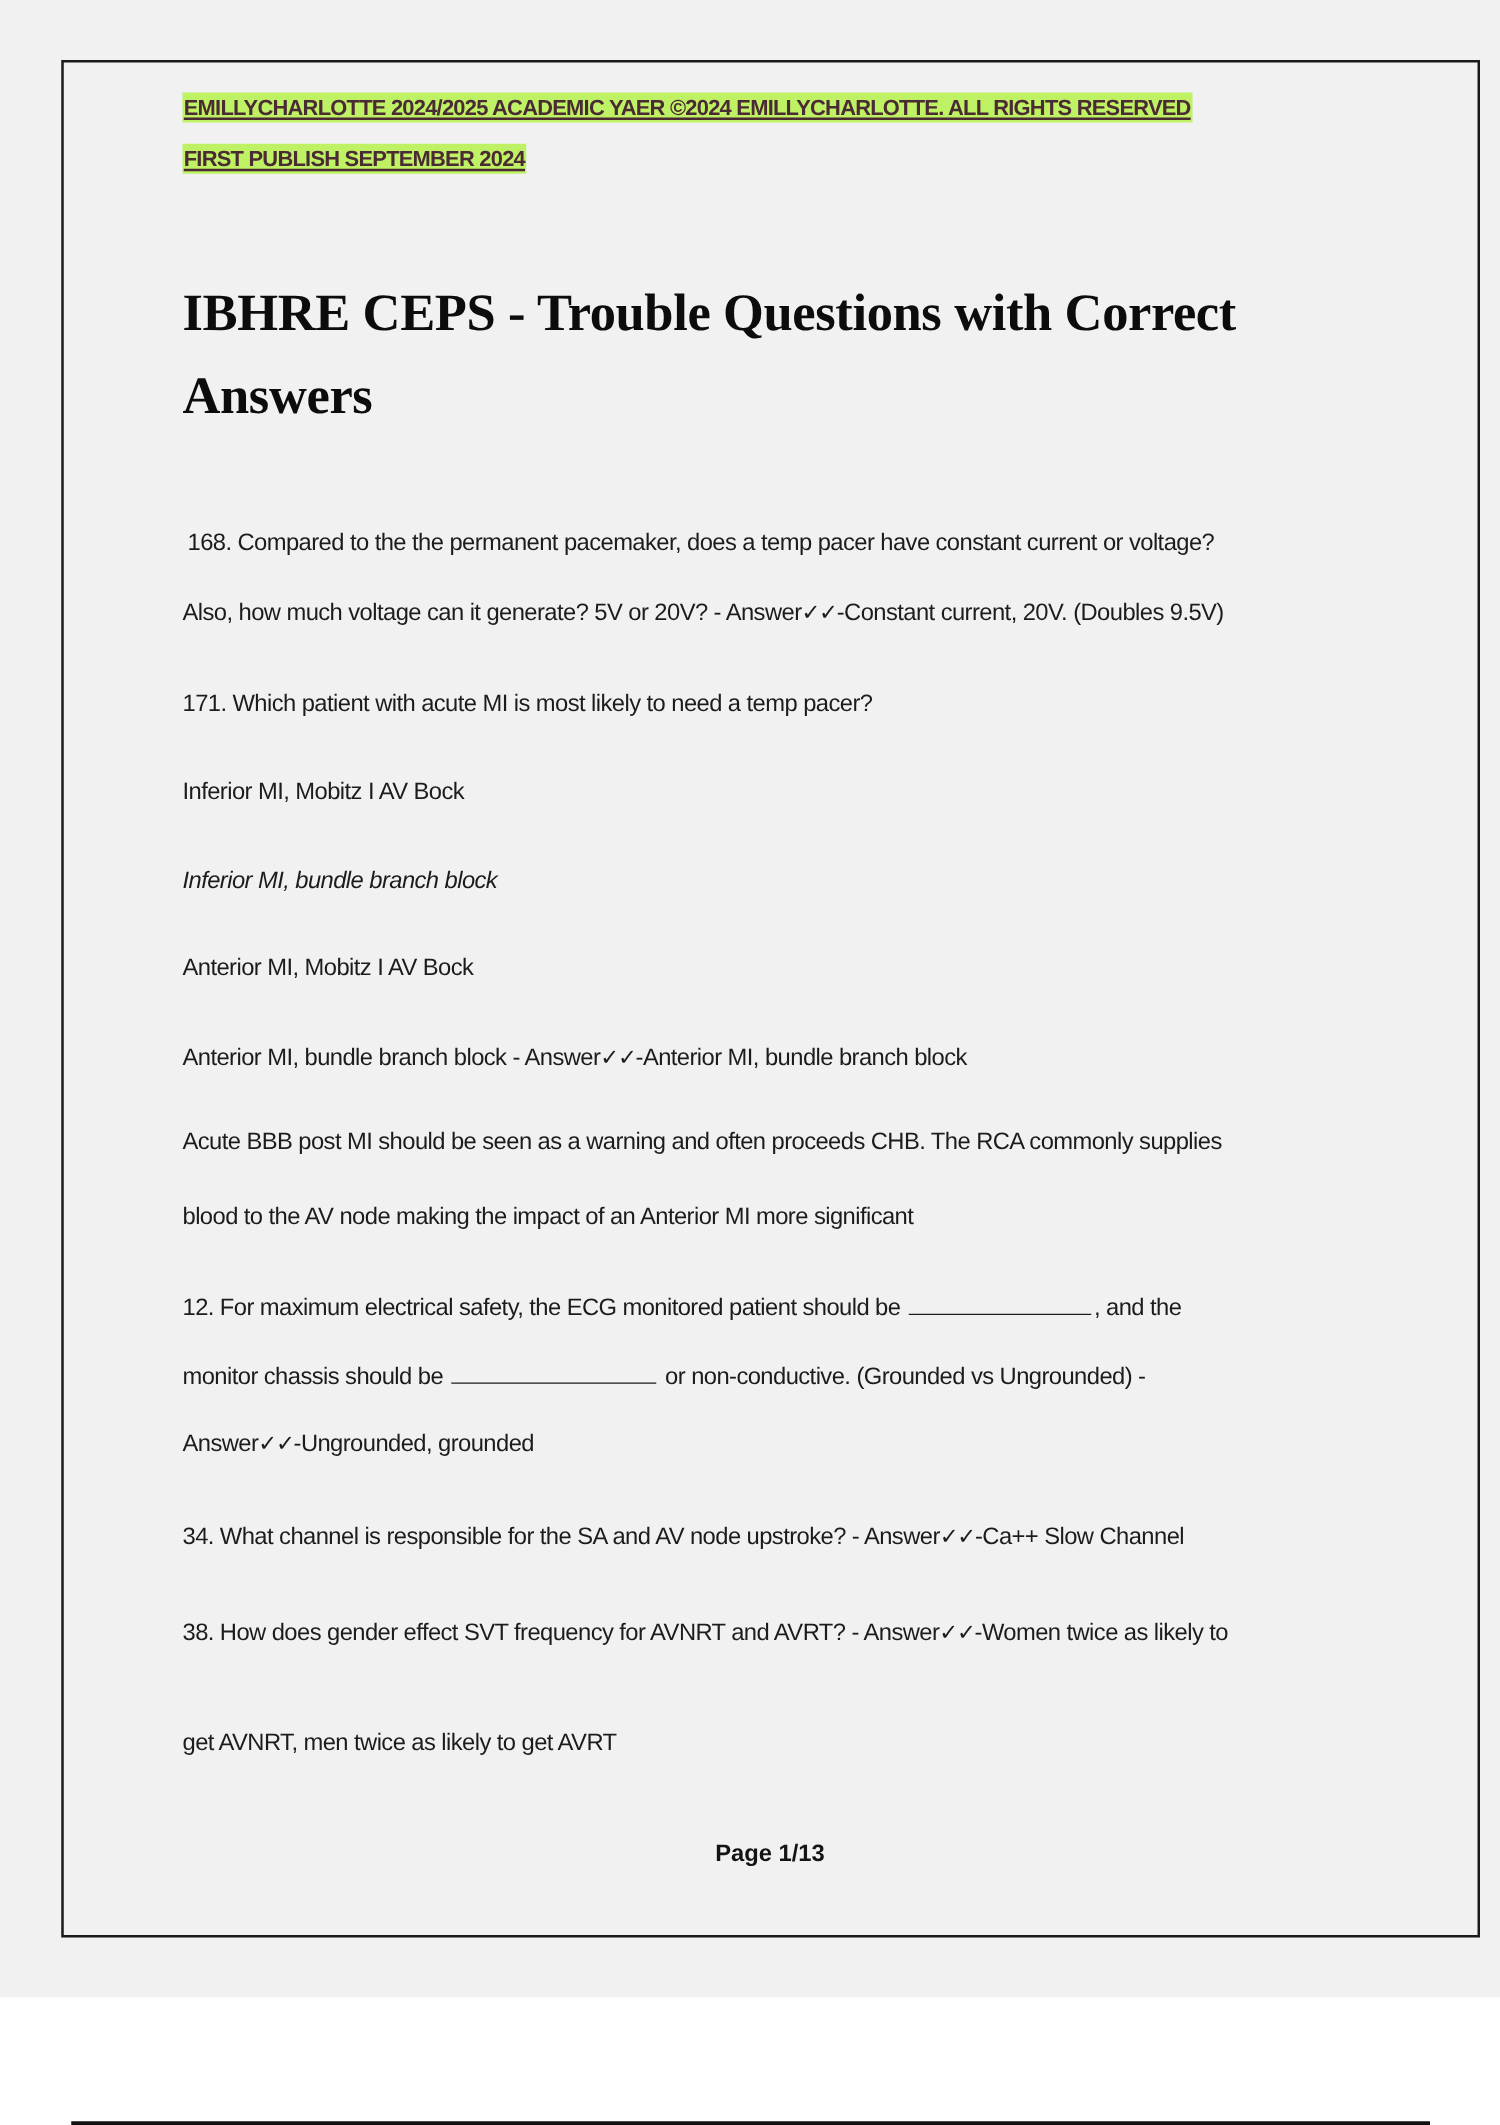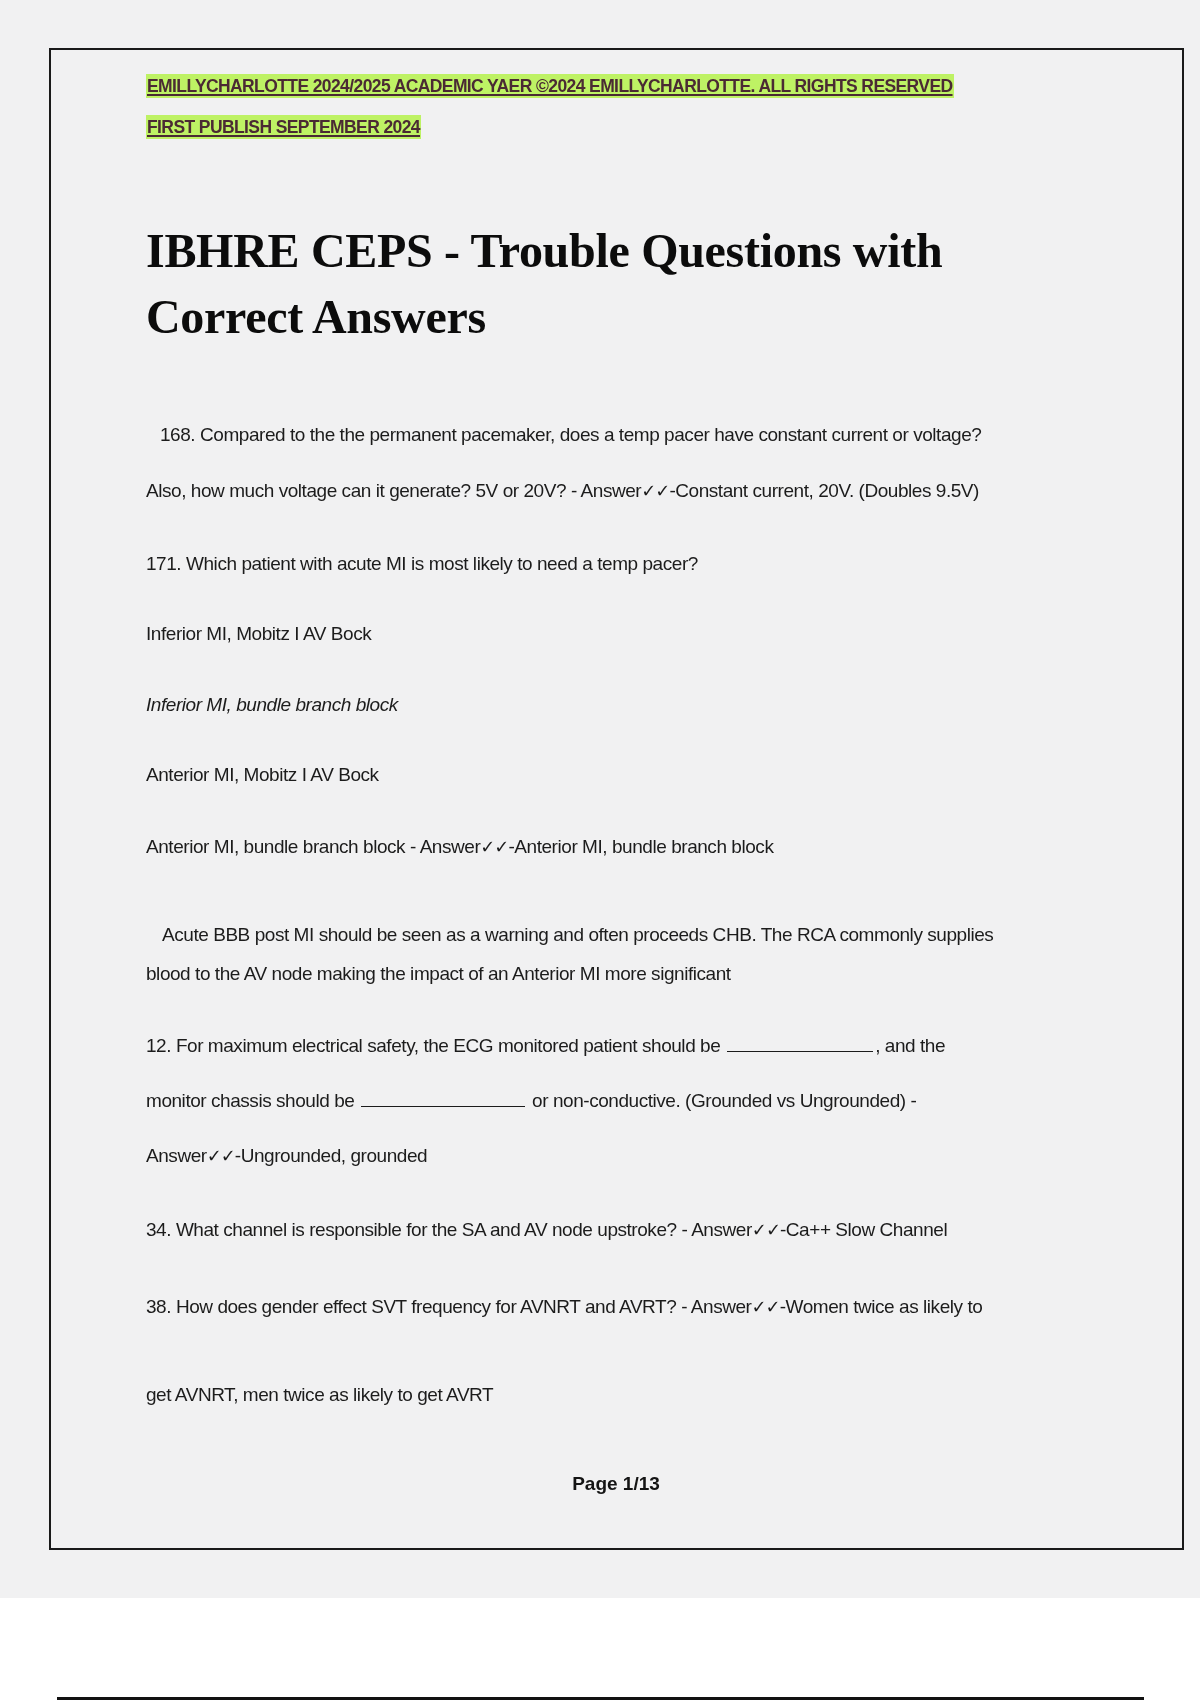--- a/index.html
+++ b/index.html
@@ -50,21 +50,21 @@
     .header-line.l1 { top: 74px; }
     .header-line.l2 { top: 115px; }
 
     .doc-title {
       position: absolute;
       left: 146px;
       top: 218px;
       width: 940px;
       font-family: "Liberation Serif", "DejaVu Serif", serif;
       font-weight: bold;
-      font-size: 48px;
+      font-size: 42px;
       line-height: 66px;
       color: #0c0c0c;
       margin: 0;
       letter-spacing: -0.3px;
     }
 
     .body-line {
       position: absolute;
       left: 146px;
       font-family: "Liberation Sans", "DejaVu Sans", sans-serif;
@@ -111,33 +111,33 @@
 
 <div class="viewer-bg"></div>
 
 <div class="page-frame"></div>
 
 <div class="header-line l1">EMILLYCHARLOTTE 2024/2025 ACADEMIC YAER ©2024 EMILLYCHARLOTTE. ALL RIGHTS RESERVED</div>
 <div class="header-line l2">FIRST PUBLISH SEPTEMBER 2024</div>
 
 <h1 class="doc-title">IBHRE CEPS - Trouble Questions with Correct Answers</h1>
 
-<div class="body-line" style="top:423px; left:160px;">168. Compared to the the permanent pacemaker, does a temp pacer have constant current or voltage?</div>
+<div class="body-line" style="top:423px; left:150px;">168. Compared to the the permanent pacemaker, does a temp pacer have constant current or voltage?</div>
 <div class="body-line" style="top:479px;">
   <span>Also, how much voltage can it generate? 5V or 20V? - </span><span>Answer</span><span class="check">✓✓</span><span>-Constant current, 20V. (Doubles 9.5V)</span>
 </div>
 
 <div class="body-line" style="top:552px;">171. Which patient with acute MI is most likely to need a temp pacer?</div>
 <div class="body-line" style="top:622px;">Inferior MI, Mobitz I AV Bock</div>
 <div class="body-line" style="top:693px;font-style:italic;">Inferior MI, bundle branch block</div>
 <div class="body-line" style="top:763px;">Anterior MI, Mobitz I AV Bock</div>
 <div class="body-line" style="top:835px;">
   <span>Anterior MI, bundle branch block - </span><span>Answer</span><span class="check">✓✓</span><span>-Anterior MI, bundle branch block</span>
 </div>
-<div class="body-line" style="top:923px;margin-left:16px;">Acute BBB post MI should be seen as a warning and often proceeds CHB. The RCA commonly supplies</div>
+<div class="body-line" style="top:902px;">Acute BBB post MI should be seen as a warning and often proceeds CHB. The RCA commonly supplies</div>
 <div class="body-line" style="top:962px;text-align:center;">blood to the AV node making the impact of an Anterior MI more significant</div>
 
 <div class="body-line" style="top:1033px;">
   <span>12. For maximum electrical safety, the ECG monitored patient should be </span><span class="blank" style="width:146px;"></span><span>, and the</span>
 </div>
 <div class="body-line" style="top:1088px;">
   <span>monitor chassis should be </span><span class="blank" style="width:164px;"></span><span> or non-conductive. (Grounded vs Ungrounded) -</span>
 </div>
 <div class="body-line" style="top:1144px;">
   <span>Answer</span><span class="check">✓✓</span><span>-Ungrounded, grounded</span>

